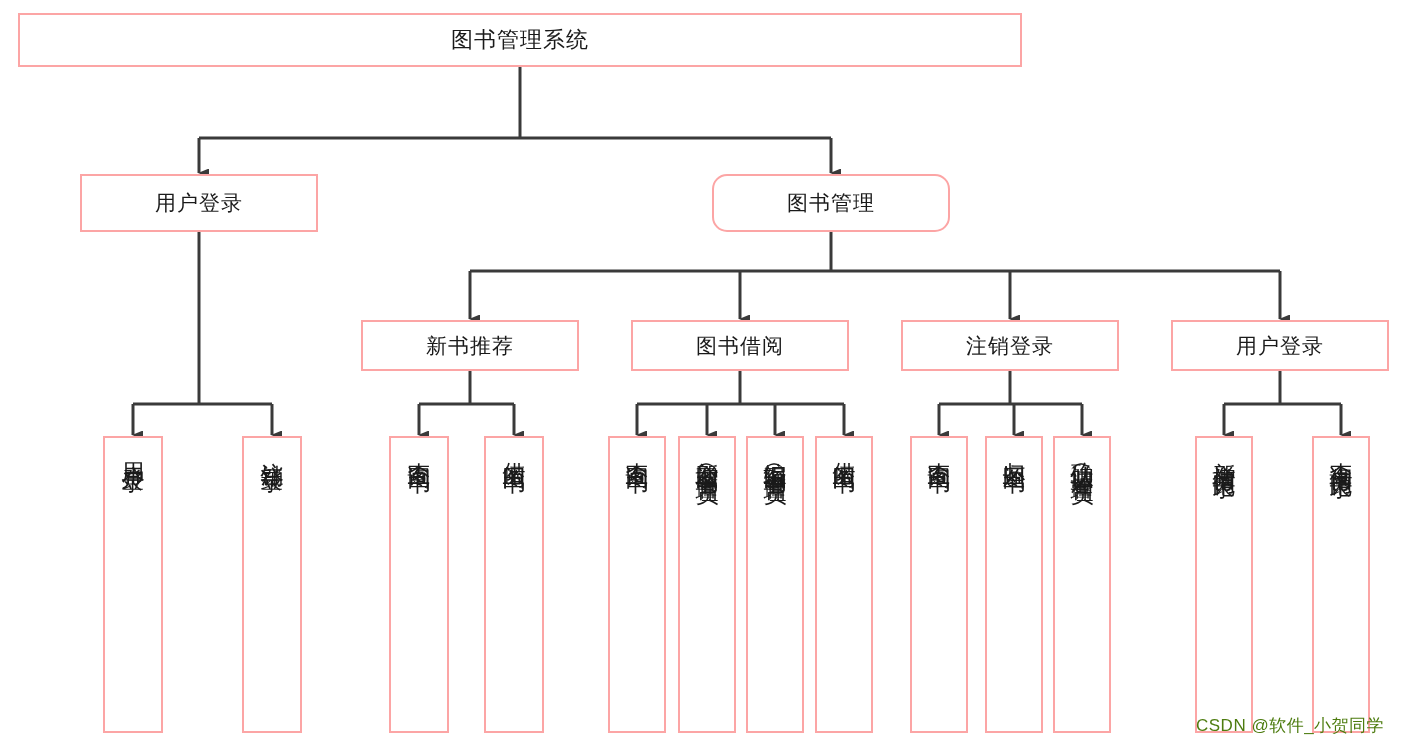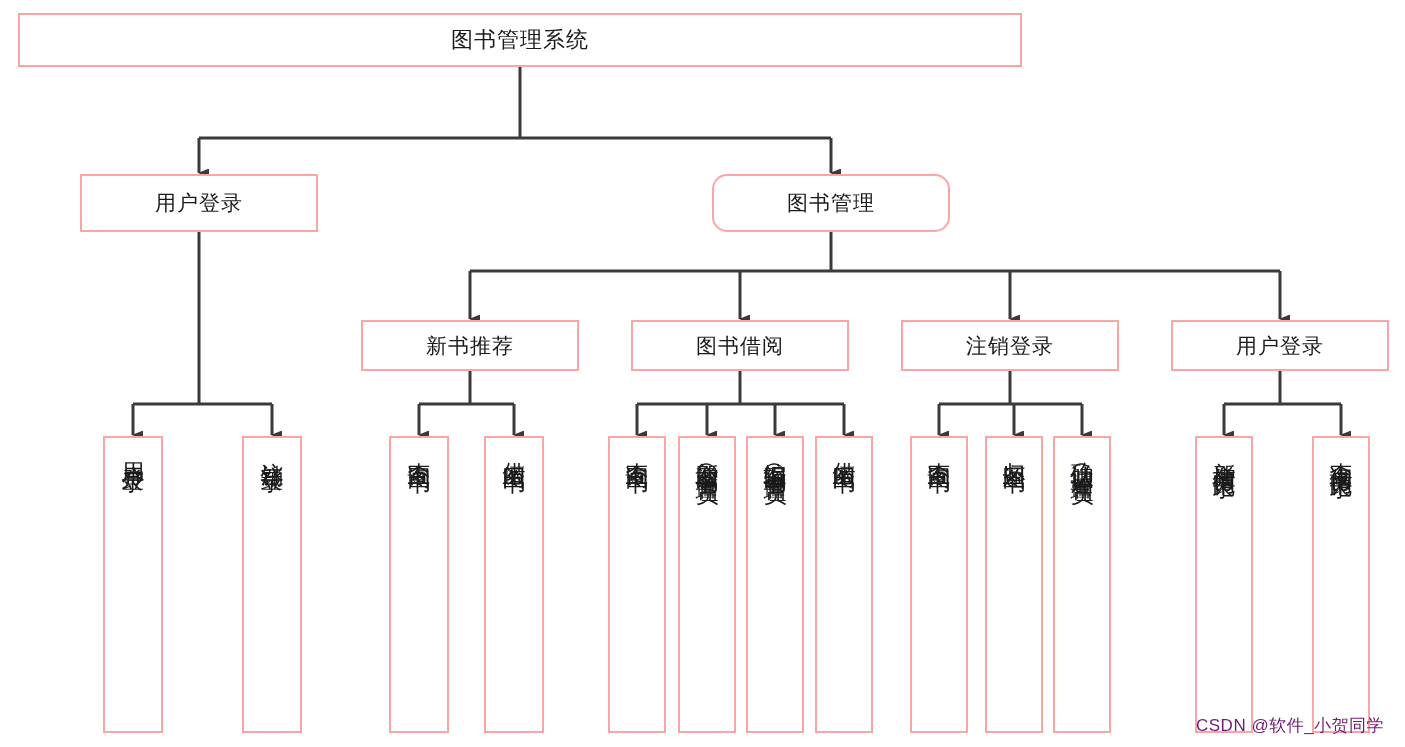--- a/index.html
+++ b/index.html
@@ -55,21 +55,21 @@
     white-space: nowrap;
   }
   .node.root .node-label {
     font-size: 22px;
   }
   .watermark {
     position: absolute;
     left: 1196px;
     top: 714px;
     font-size: 17px;
-    color: #701a75;
+    color: #4d7c0f;
     white-space: nowrap;
     letter-spacing: 0.5px;
     font-family: "Liberation Sans", "DejaVu Sans", sans-serif;
   }
 </style>
 </head>
 <body>
 
 <div id="diagram-root">
   <svg class="edges" viewBox="0 0 1405 747" xmlns="http://www.w3.org/2000/svg">

